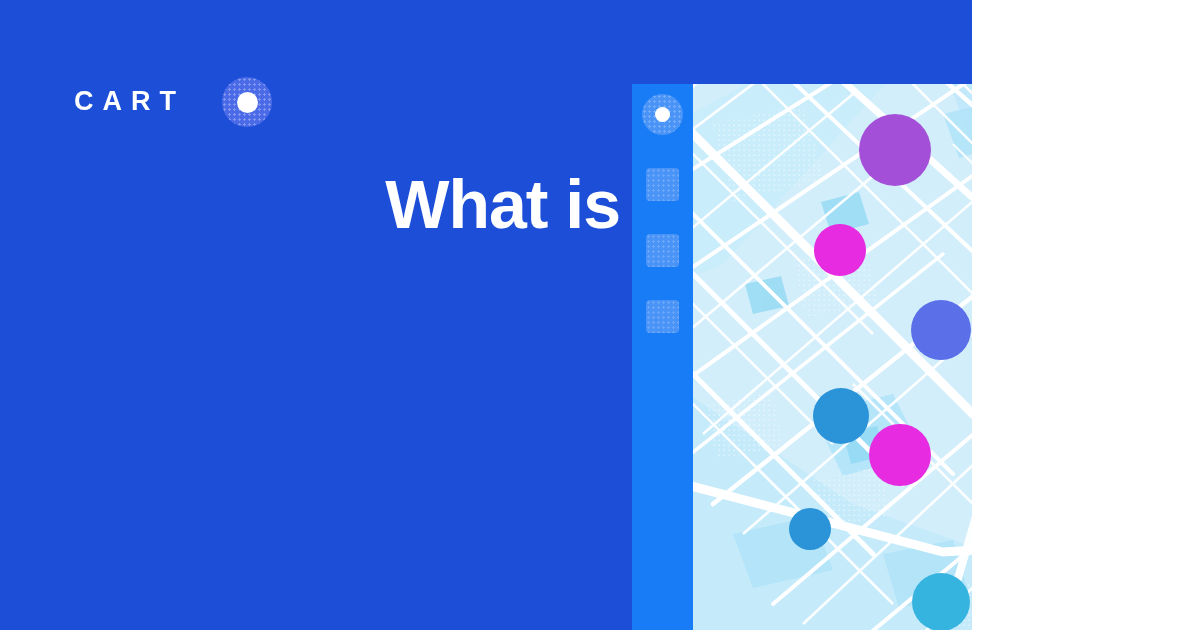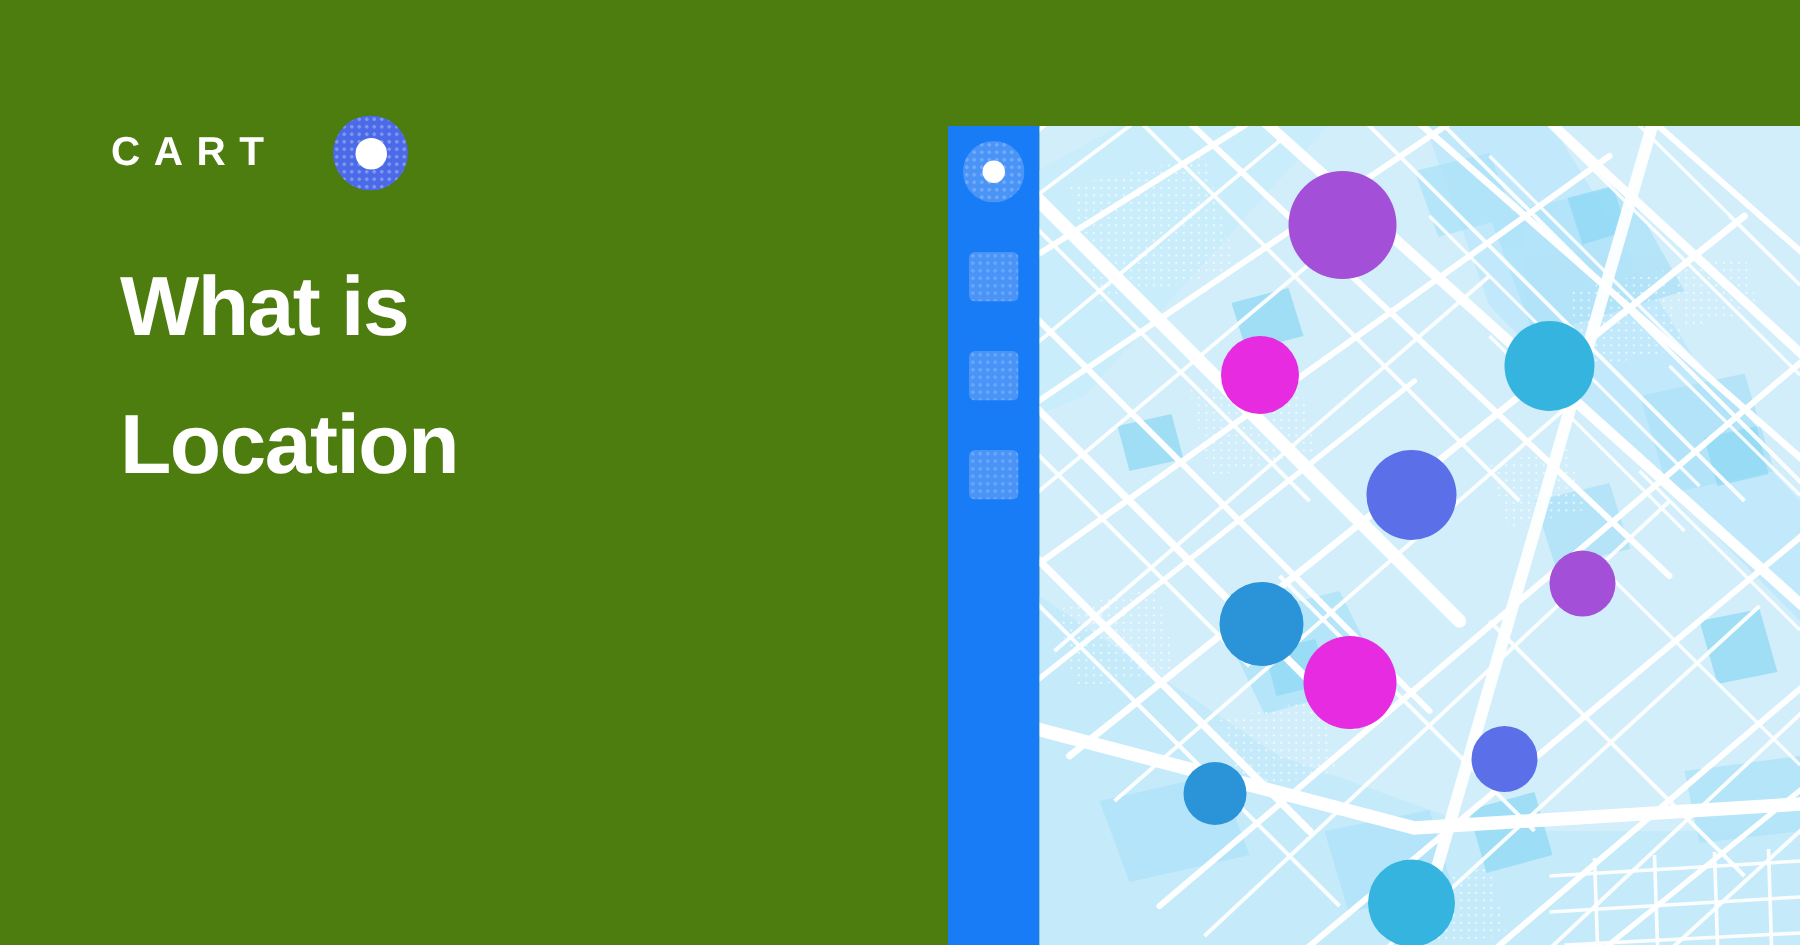--- a/index.html
+++ b/index.html
@@ -1,22 +1,22 @@
 <!DOCTYPE html>
 <html><head>
 <meta charset="utf-8">
 <style>
   * { margin:0; padding:0; box-sizing:border-box; }
   html, body {
     width:1200px; height:630px; overflow:hidden;
     font-family:"Liberation Sans", sans-serif;
   }
   #stage {
-    position:relative; width:1200px; height:630px;
-    background:#4d7c0f; overflow:hidden;
+    position:relative; width:972px; height:630px;
+    background:#1d4ed8; overflow:hidden;
   }
 
   
   .logo {
     position:absolute; left:74px; top:78px;
     width:200px; height:46px;
   }
   .logo-word {
     position:absolute; left:0; top:6px;
     font-size:27px; font-weight:700; letter-spacing:9px;
@@ -33,23 +33,24 @@
   .logo-dot {
     position:absolute; left:163px; top:14px;
     width:21px; height:21px; border-radius:50%;
     background:#ffffff;
   }
 
   .headline {
     position:absolute; left:80px; top:158px;
     width:540px;
     color:#ffffff;
-    font-size:56px; font-weight:700;
+    font-size:68px; font-weight:700;
     line-height:92px; letter-spacing:-1px;
     font-family:"Liberation Sans", sans-serif;
+    text-align:right;
   }
   .headline .hl { display:block; white-space:nowrap; }
 
   
   #panel {
     position:absolute; left:632px; top:84px;
     width:568px; height:546px; overflow:hidden;
   }
 
   
@@ -101,21 +102,20 @@
 <div id="stage">
 
   <div class="logo">
     <div class="logo-word">CART</div>
     <div class="logo-halo"></div>
     <div class="logo-dot"></div>
   </div>
 
   <h1 class="headline">
     <span class="hl">What is</span>
-    <span class="hl">Location</span>
   </h1>
 
   <div id="panel">
 
     <div id="sidebar">
         <div class="side-btn round" style="top: 10px;">
           <div class="side-halo"></div>
           <div class="side-core"></div>
         </div>
         <div class="side-btn square" style="top: 84px;">

